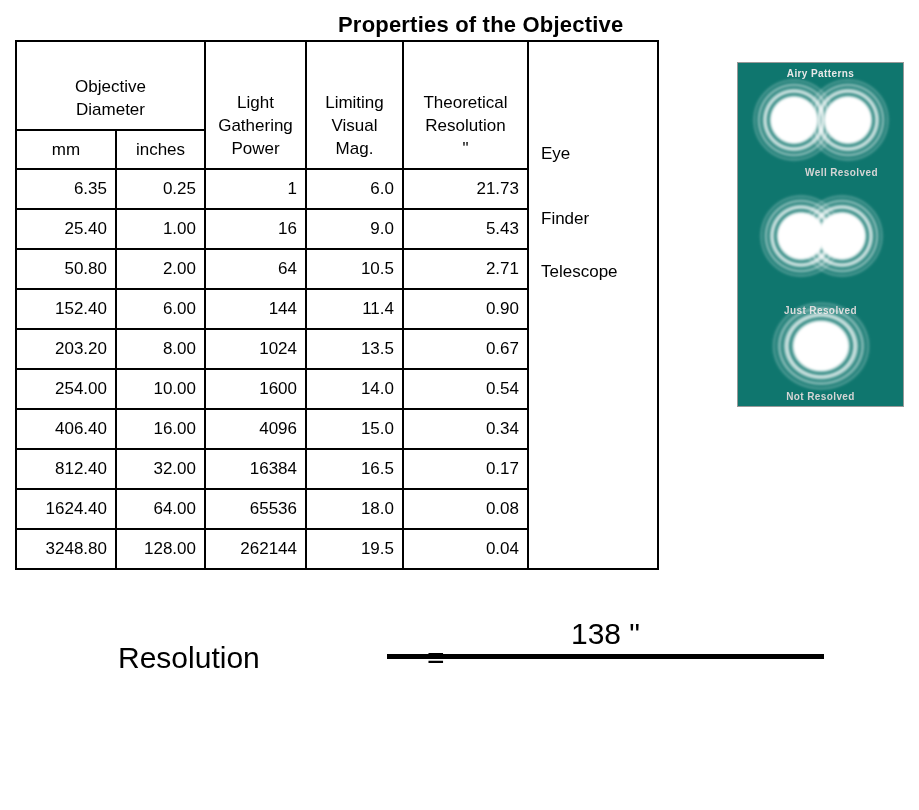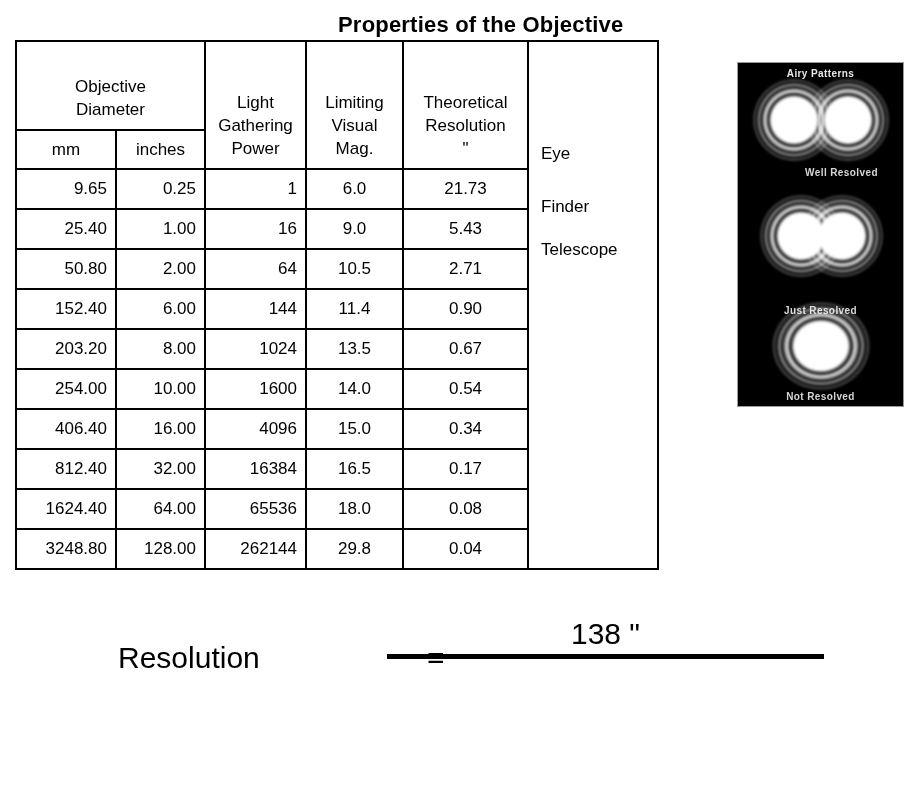--- a/index.html
+++ b/index.html
@@ -20,32 +20,32 @@
   }
   table.props td{border:2px solid #000;padding:8px;overflow:hidden;}
   td.hcell{
     vertical-align:bottom;text-align:center;
     white-space:pre-line;line-height:23px;padding-bottom:3px;
   }
   tr.hrow1 td{height:71px;}
   tr.hrow2 td{height:21px;text-align:center;line-height:21px;}
   tr.drow td{height:22px;line-height:22px;}
   td.num{text-align:right;padding-right:8px;}
-  td.ctr{text-align:center;}
+  td.ctr{text-align:right;}
   td.labelcol{position:relative;vertical-align:top;border-radius:13px;}
   .inst-label{
     position:absolute;left:12px;font-size:17px;line-height:20px;white-space:nowrap;
   }
   .inst-eye{top:102px;}
-  .inst-finder{top:155px;}
-  .inst-telescope{top:198px;}
+  .inst-finder{top:167px;}
+  .inst-telescope{top:220px;}
   
   .airy-box{
     position:absolute;left:737px;top:62px;width:167px;height:345px;
-    background:#000000;border:1px solid #999;box-sizing:border-box;overflow:hidden;
+    background:#0f766e;border:1px solid #999;box-sizing:border-box;overflow:hidden;
   }
   .airy-caption{
     position:absolute;left:0;width:100%;text-align:center;
     font-size:10px;font-weight:bold;color:#d5d5d5;letter-spacing:.4px;white-space:nowrap;
   }
   .cap-title{top:5px;color:#e8e8e8;}
   .cap-well{top:104px;padding-left:21px;}
   .cap-just{top:219px;margin-top:23px;}
   .cap-not{top:328px;}
   .airy-disc{
@@ -103,21 +103,21 @@
       <span class="inst-label inst-eye">Eye</span>
       <span class="inst-label inst-finder">Finder</span>
       <span class="inst-label inst-telescope">Telescope</span>
     </td>
   </tr>
   <tr class="hrow2">
     <td>mm</td>
     <td>inches</td>
   </tr>
   <tr class="drow">
-    <td class="num">9.65</td>
+    <td class="num">6.35</td>
     <td class="num">0.25</td>
     <td class="num">1</td>
     <td class="ctr">6.0</td>
     <td class="ctr">21.73</td>
   </tr>
   <tr class="drow">
     <td class="num">25.40</td>
     <td class="num">1.00</td>
     <td class="num">16</td>
     <td class="ctr">9.0</td>
@@ -169,21 +169,21 @@
     <td class="num">1624.40</td>
     <td class="num">64.00</td>
     <td class="num">65536</td>
     <td class="ctr">18.0</td>
     <td class="ctr">0.08</td>
   </tr>
   <tr class="drow">
     <td class="num">3248.80</td>
     <td class="num">128.00</td>
     <td class="num">262144</td>
-    <td class="ctr">29.8</td>
+    <td class="ctr">19.5</td>
     <td class="ctr">0.04</td>
   </tr>
 </tbody>
   </table>
 
 <div class="airy-box">
   <div class="airy-caption cap-title">Airy Patterns</div>
 
   <div class="airy-disc d-std w1"></div>
   <div class="airy-disc d-std w2"></div>

